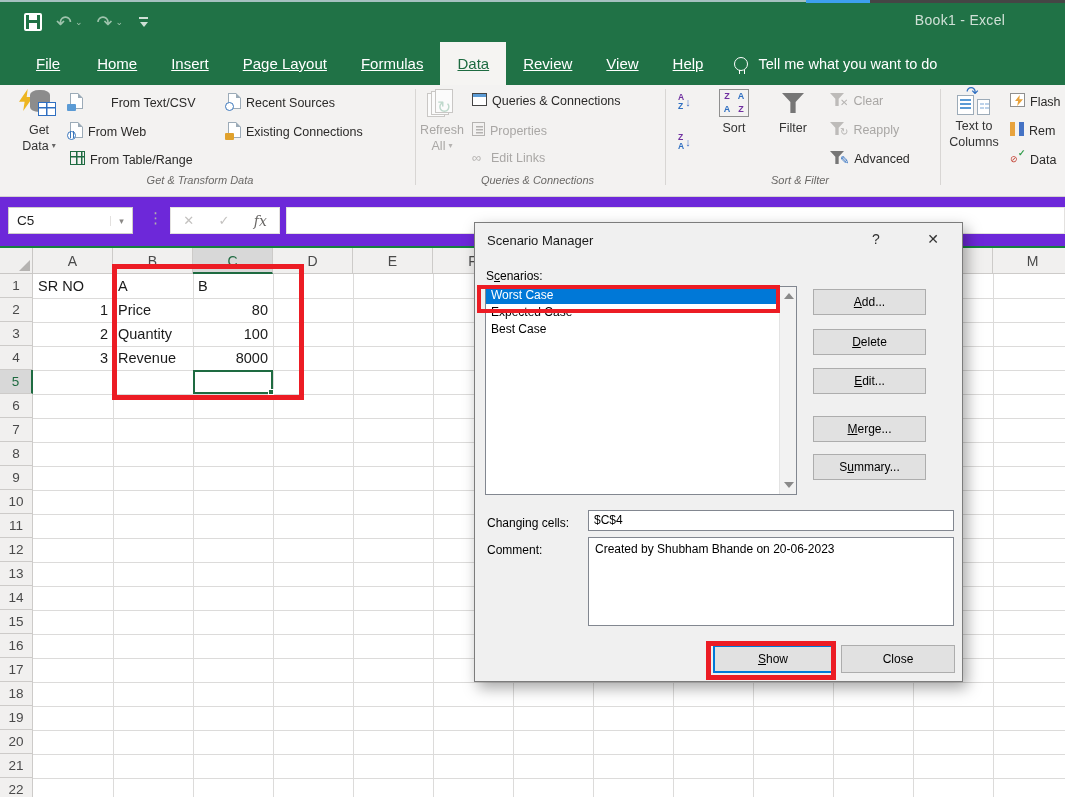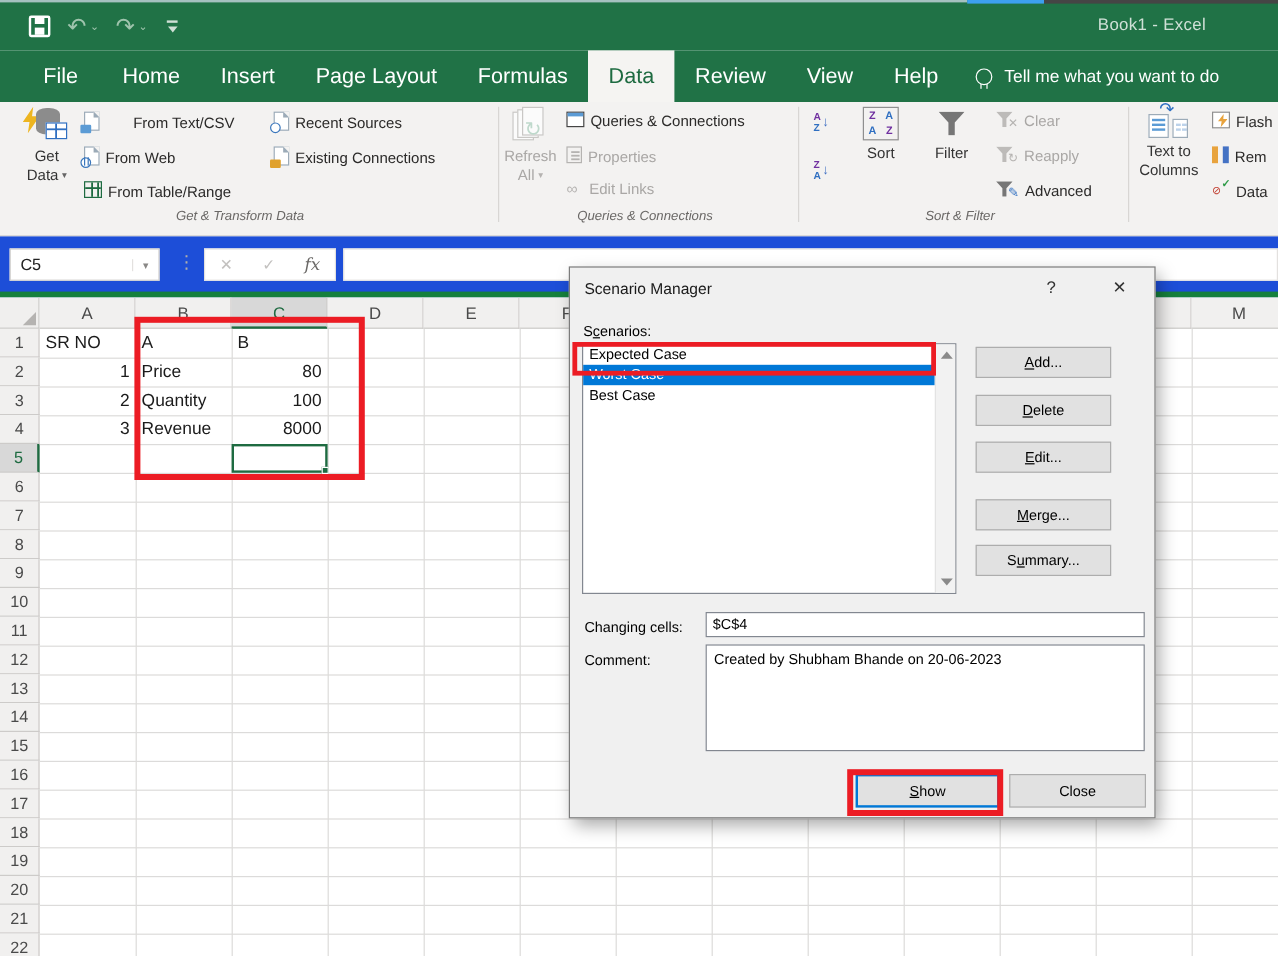--- a/index.html
+++ b/index.html
@@ -19,21 +19,21 @@
   #save-ic { width:18px; height:18px; border:2px solid #fff; border-radius:2px; position:relative; }
   #save-ic:before { content:""; position:absolute; left:3px; top:-1px; width:8px; height:6px; background:#fff; }
   #save-ic:after { content:""; position:absolute; left:3px; bottom:0px; width:8px; height:6px; background:#fff; }
   #qat-custom { width:14px; height:12px; position:relative; }
   #qat-custom:before { content:""; position:absolute; left:2px; top:1px; width:9px; height:2px; background:#cfe0d6; }
   #qat-custom:after { content:""; position:absolute; left:3px; top:6px; border-left:4px solid transparent; border-right:4px solid transparent; border-top:5px solid #cfe0d6; }
   #win-title { top:12px; left:870px; width:180px; text-align:center; color:#cfe0d6; font-size:14px; letter-spacing:.3px; }
 
   
   #tabrow { left:0; top:42px; width:1065px; height:43px; background:#207246; display:flex; align-items:stretch; padding-left:16px; }
-  .tab { color:#fff; font-size:18px; display:flex; align-items:center; padding:0 17px; cursor:default; }
+  .tab { color:#fff; font-size:15px; display:flex; align-items:center; padding:0 17px; cursor:default;text-decoration:underline; }
   .tab.file { padding:0 20px; }
   .tab.active { background:#f5f4f2; color:#1e6b41; }
   #tellme { display:flex; align-items:center; gap:10px; color:#fff; font-size:14.5px; margin-left:14px; }
   #bulb { width:14px; height:14px; border:1.6px solid #fff; border-radius:50%; position:relative; }
   #bulb:after { content:""; position:absolute; left:3.2px; top:12px; width:4px; height:4px; border-left:1.6px solid #fff; border-right:1.6px solid #fff; }
 
   
   #ribbon { left:0; top:85px; width:1065px; height:112px; background:#f3f2f1; border-bottom:1px solid #d4d2d0; }
   .gsep { position:absolute; top:4px; width:1px; height:96px; background:#d8d6d4; }
   .grouplabel { position:absolute; top:89px; font-size:11px; color:#6a6866; text-align:center;font-style:italic; }
@@ -101,21 +101,21 @@
   .ic-dv:before { content:"✓"; position:absolute; left:8px; top:-3px; color:#2e9b48; font-weight:bold; }
   .ic-dv:after { content:"⊘"; position:absolute; left:0px; top:3px; color:#c0392b; }
   .ic-getdata { width:36px; height:34px; position:relative; display:inline-block; }
   .ic-getdata .cyl { position:absolute; left:9px; top:1px; width:20px; height:22px; background:#8c8c8c; border-radius:9px/5px; }
   .ic-getdata .tbl { position:absolute; left:17px; top:13px; width:18px; height:14px; border:1.5px solid #2f6fc1; background:
       linear-gradient(#2f6fc1,#2f6fc1) 0 4px/100% 1.5px no-repeat,
       linear-gradient(#2f6fc1,#2f6fc1) 7px 0/1.5px 100% no-repeat,#fff; }
   .ic-getdata .bolt { position:absolute; left:-2px; top:0px; width:14px; height:22px; background:#edb520; clip-path:polygon(62% 0,0 58%,40% 58%,30% 100%,100% 36%,55% 36%); }
 
   
-  #fbar { left:0; top:197px; width:1065px; height:51px; background:#1d4ed8; border-bottom:5px solid #15803d; }
+  #fbar { left:0; top:197px; width:1065px; height:51px; background:#6d28d9; border-bottom:2px solid #15803d; }
   #namebox { position:absolute; left:8px; top:10px; width:125px; height:27px; background:#fff; border:1px solid #cfcdcb; display:flex; align-items:center; }
   #namebox .val { padding-left:8px; font-size:13.5px; color:#222; flex:1; }
   #namebox .nb-dd { width:22px; text-align:center; color:#8a8886; font-size:9px; border-left:1px solid #e3e1df; }
   #fb-dots { position:absolute; left:148px; top:12px; color:#b0aeac; font-size:15px; letter-spacing:-2px; }
   #fb-btns { position:absolute; left:170px; top:10px; width:110px; height:27px; background:#fff; border:1px solid #e3e1df; display:flex; align-items:center; justify-content:space-around; }
   .fb-x { color:#c3c1bf; font-size:13px; }
   .fb-check { color:#c3c1bf; font-size:13px; }
   .fb-fx { font-family:"DejaVu Serif", serif; font-style:italic; color:#6a6866; font-size:14px; }
   #fb-input { position:absolute; left:286px; top:10px; width:779px; height:27px; background:#fff; border:1px solid #e3e1df; }
 
@@ -450,22 +450,22 @@
   </div>
 
 
   <div id="dialog" class="abs" style="z-index:50;">
     <div id="dlg-title">Scenario Manager</div>
     <div id="dlg-help">?</div>
     <div id="dlg-close">✕</div>
     <div id="dlg-scen-label"><span>S<u>c</u>enarios:</span></div>
     <div id="dlg-list">
       <div id="dlg-list-items">
+          <div class="scen-item selected">Worst Case</div>
           <div class="scen-item">Expected Case</div>
-          <div class="scen-item selected">Worst Case</div>
           <div class="scen-item">Best Case</div>
         </div>
       <div id="dlg-scroll">
         <span class="sc-arrow up"></span>
         <span class="sc-arrow down"></span>
       </div>
     </div>
     <div id="dlg-sidebtns">
         <div class="dlg-btn" style="top: 66px;"><span><u>A</u>dd...</span></div>
         <div class="dlg-btn" style="top: 106px;"><span><u>D</u>elete</span></div>

